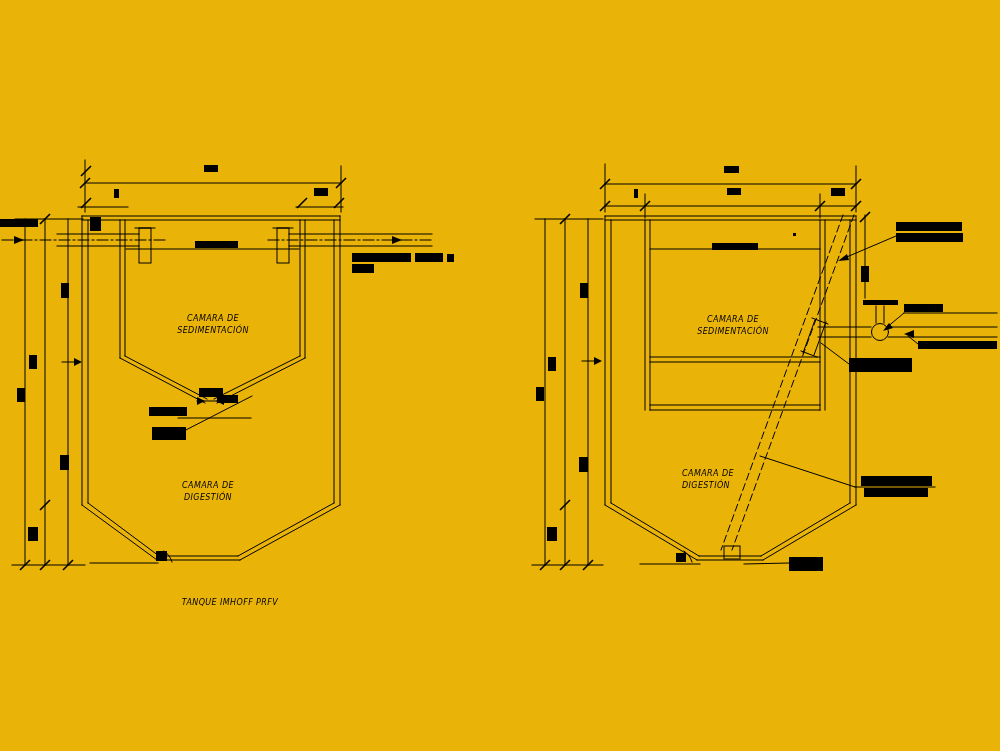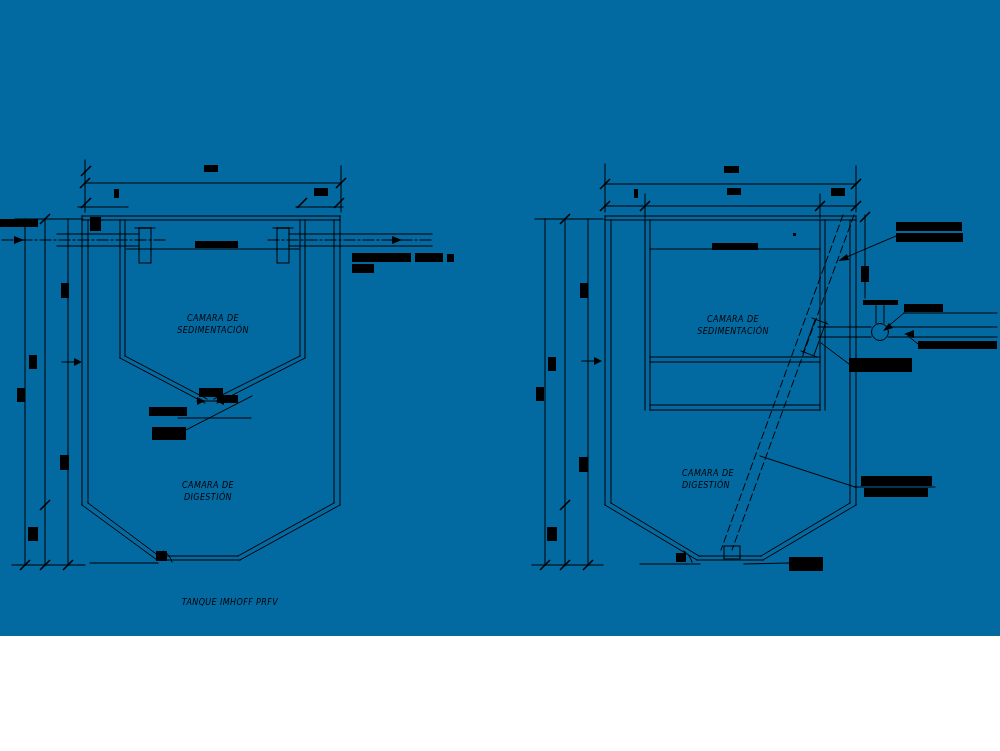--- a/index.html
+++ b/index.html
@@ -1,16 +1,16 @@
 <!DOCTYPE html>
 <html><head>
 <meta charset="utf-8">
 <style>
   html,body{margin:0;padding:0;background:#ffffff;}
-  #canvas{width:1000px;height:636px;background:#0369a1;position:relative;overflow:hidden;}
+  #canvas{width:1000px;height:751px;background:#eab308;position:relative;overflow:hidden;}
   .ln{stroke:#000;fill:none;stroke-width:1;stroke-linecap:square;}
   .dash-c{stroke-dasharray:11 3 2 3;}
   .dash-h{stroke-dasharray:7 4;}
   .bar{fill:#000;stroke:none;}
   .tick{stroke:#000;stroke-width:1.6;fill:none;}
   .arr{fill:#000;stroke:none;}
   .cad-text{font-family:"DejaVu Sans",sans-serif;font-style:italic;font-size:8px;fill:#000;
             text-anchor:middle;letter-spacing:.4px;}
 </style>
 </head>

